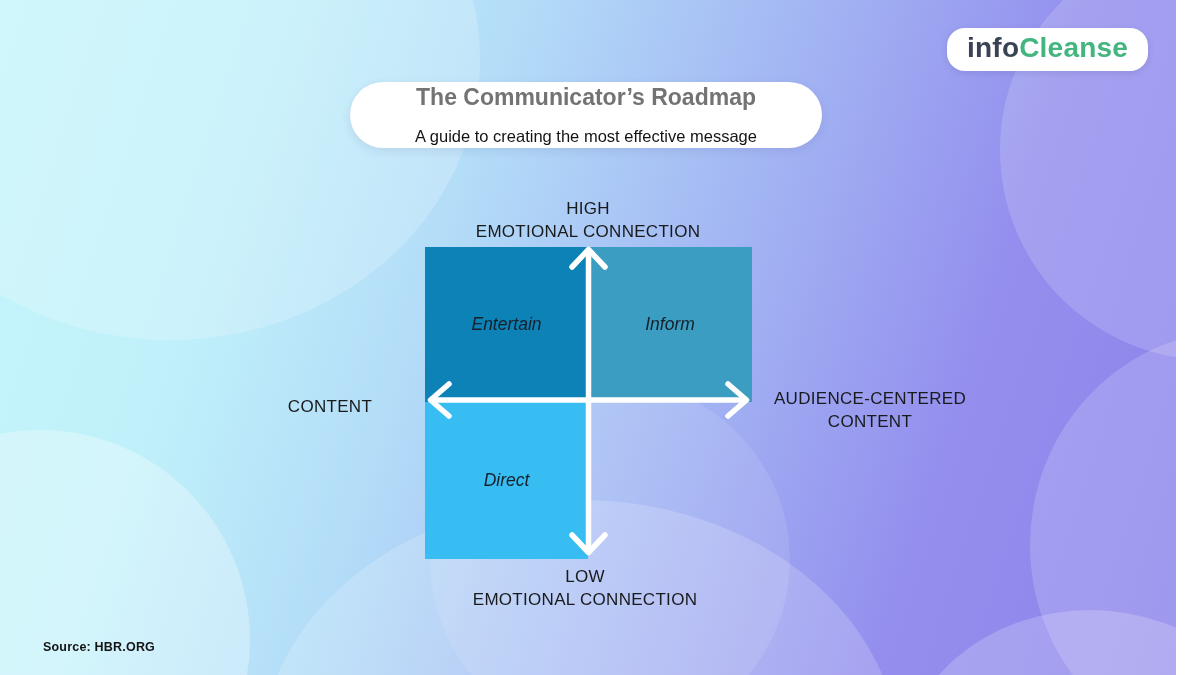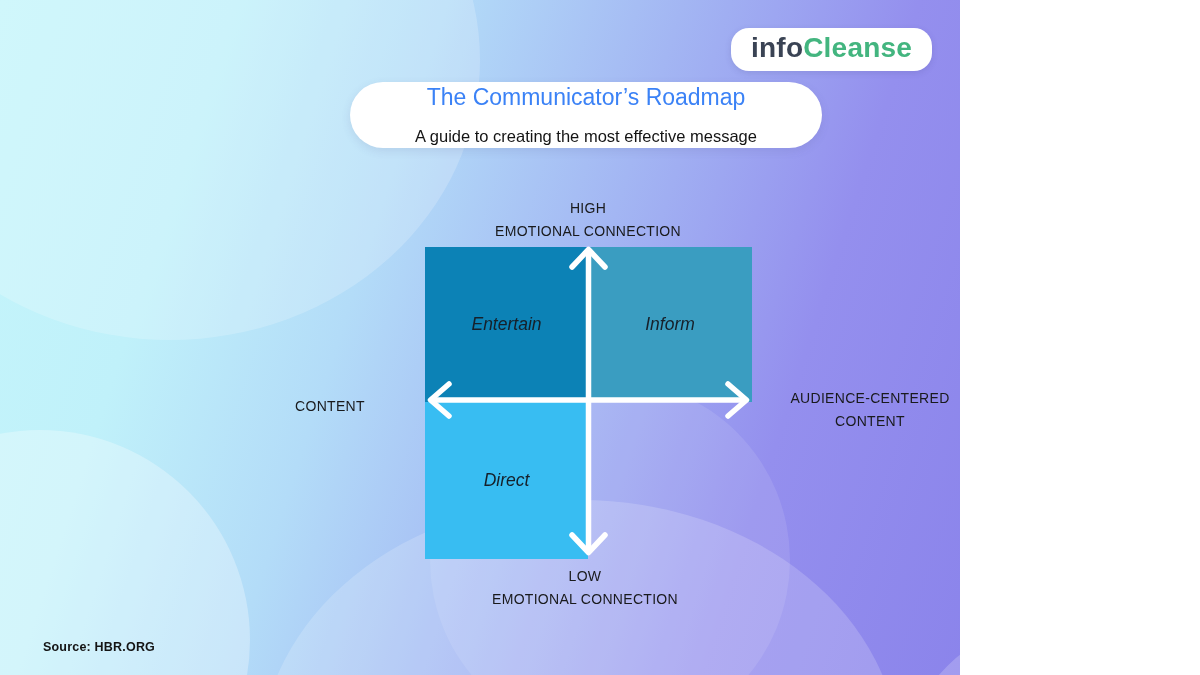--- a/index.html
+++ b/index.html
@@ -3,21 +3,21 @@
 <meta charset="utf-8">
 <style>
   * { margin: 0; padding: 0; box-sizing: border-box; }
   html, body { width: 1200px; height: 675px; }
   body {
     font-family: "Liberation Sans", sans-serif;
     overflow: hidden;
   }
   .canvas {
     position: relative;
-    width: 960px;
+    width: 1176px;
     height: 675px;
     overflow: hidden;
     background: linear-gradient(108deg,
       #c5f5fb 0%, #c0f1fa 20%, #b3dcf8 38%,
       #a3b6f3 58%, #948fee 78%, #8b84eb 100%);
   }
   
   .blob { position: absolute; border-radius: 50%; pointer-events: none; }
   .blob-1 { left: -140px; top: -220px; width: 620px; height: 560px; background: rgba(255,255,255,0.20); }
   .blob-2 { left: -170px; top: 430px;  width: 420px; height: 420px; background: rgba(255,255,255,0.30); }
@@ -50,22 +50,22 @@
     border-radius: 40px;
     box-shadow: 0 3px 10px rgba(70,70,130,0.12);
     display: flex;
     flex-direction: column;
     align-items: center;
     justify-content: center;
     text-align: center;
   }
   .title-pill .title {
     font-size: 23px;
-    font-weight: 400;
-    color: #3b82f6;
+    font-weight: 700;
+    color: #737373;
     line-height: 1.15;
   }
   .title-pill .subtitle {
     font-size: 16.5px;
     font-weight: 400;
     color: #141414;
     margin-top: 17px;
   }
 
   
@@ -93,21 +93,21 @@
     left: 425px; top: 245px;
     width: 327px; height: 312px;
     pointer-events: none;
   }
 
   
   .axis-label {
     position: absolute;
     text-align: center;
     color: #191a1c;
-    font-size: 14px;
+    font-size: 17px;
     line-height: 23px;
     letter-spacing: 0.3px;
     font-weight: 400;
   }
   .axis-top    { left: 438px; top: 197px;  width: 300px; }
   .axis-bottom { left: 435px; top: 565px;  width: 300px; }
   .axis-left   { left: 230px; top: 395px;  width: 200px; }
   .axis-right  { left: 762px; top: 387px;  width: 216px; }
 
   .source-note {

